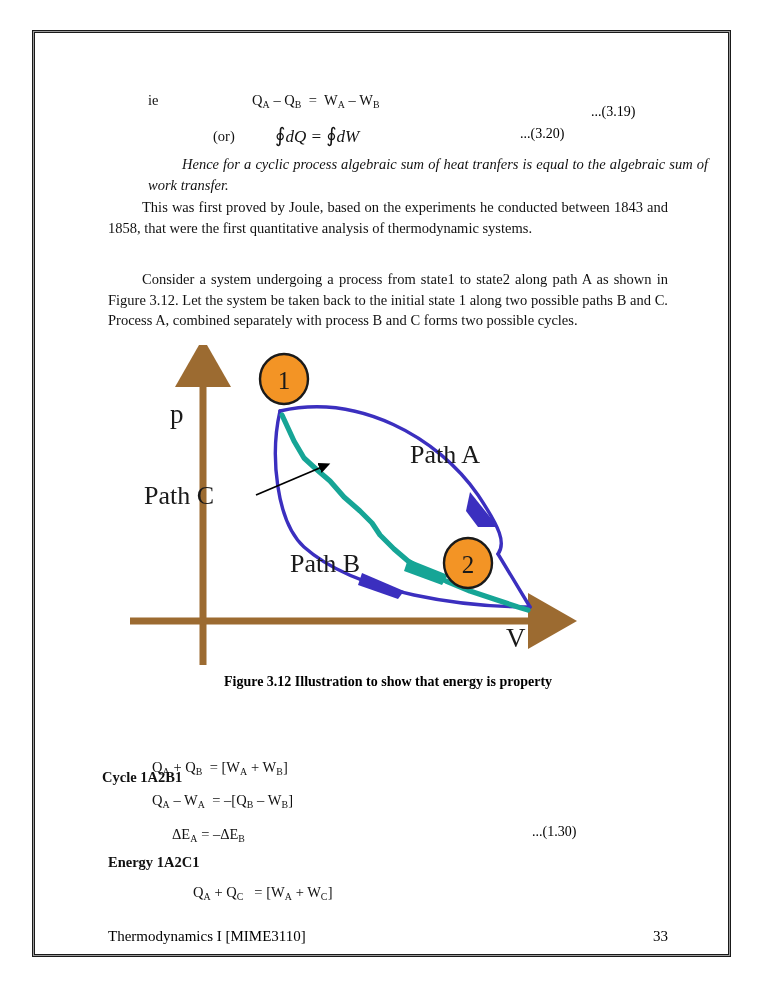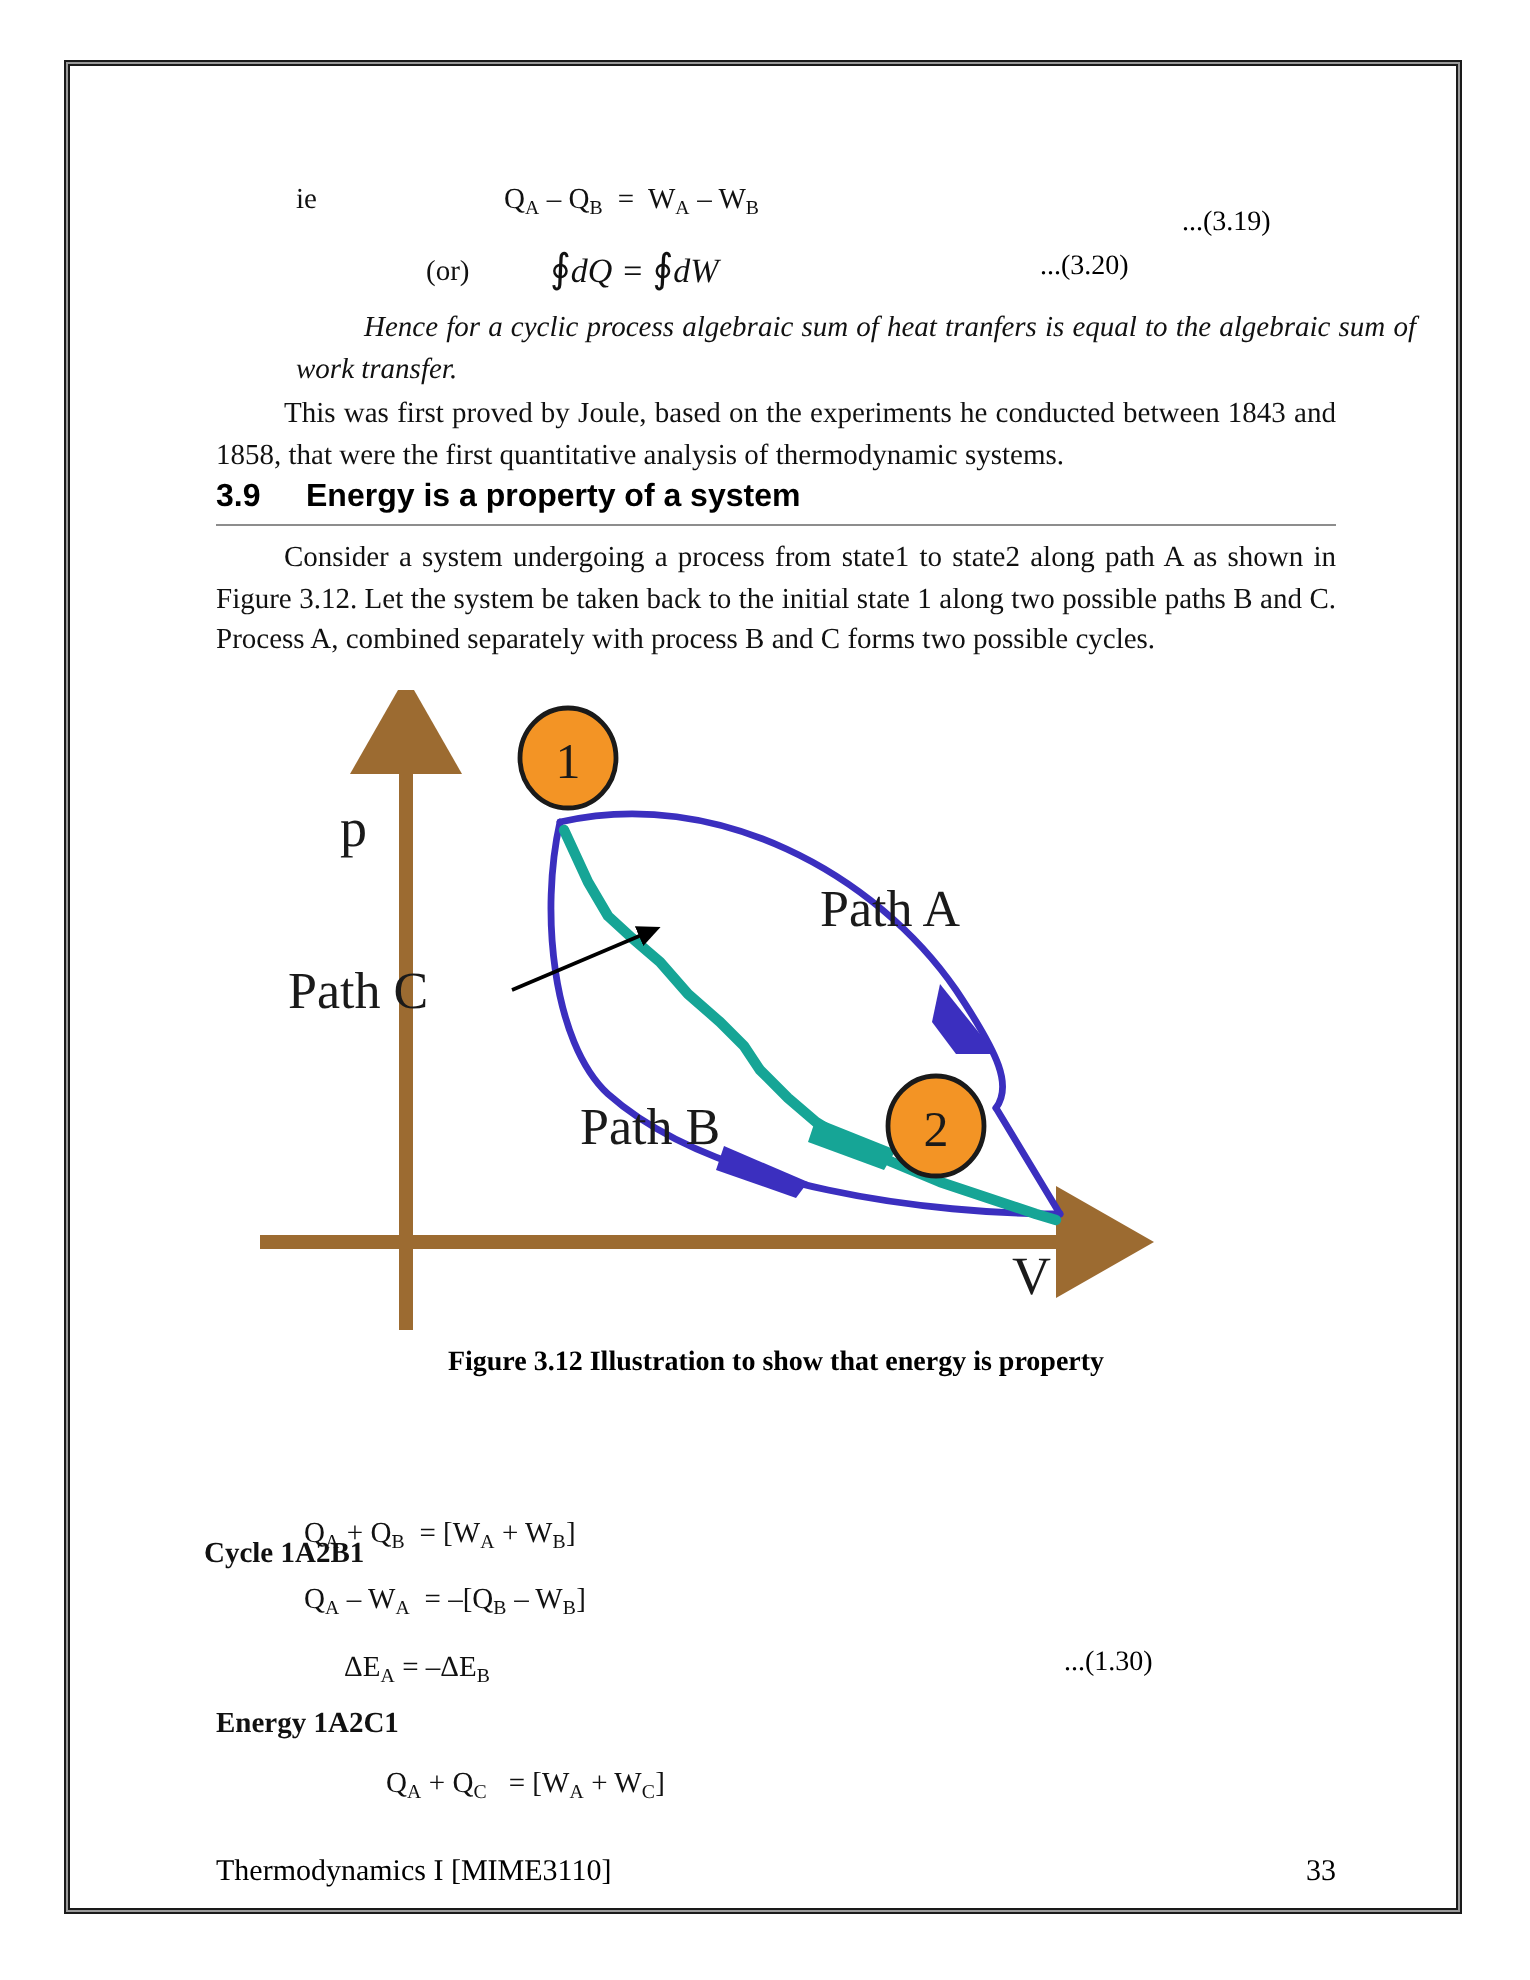--- a/index.html
+++ b/index.html
@@ -141,23 +141,20 @@
     <span style="font-size:20px; font-style:normal;">∮</span><i>dQ</i> =
     <span style="font-size:20px; font-style:normal;">∮</span><i>dW</i>
   </div>
 
   <div class="abs eqnum" style="left:520px; top:126px;">...(3.20)</div>
 
   <div class="abs para italic" style="left:108px; top:154px; width:560px; text-indent:34px;margin-left:40px;">Hence for a cyclic process algebraic sum of heat tranfers is equal to the algebraic sum of work transfer.</div>
 
   <div class="abs para" style="left:108px; top:197px; width:560px; text-indent:34px;">This was first proved by Joule, based on the experiments he conducted between 1843 and 1858, that were the first quantitative analysis of thermodynamic systems.</div>
 
-  <div id="sec-heading">
-    <span class="num">3.9</span><span>Energy is a property of a system</span>
-  </div>
 
   <div class="abs para" style="left:108px; top:269px; width:560px; text-indent:34px;">Consider a system undergoing a process  from state1 to state2 along path A as shown in Figure 3.12.  Let the system be taken back to the initial state 1 along two possible paths B and C. Process A, combined separately with process B and C forms two possible cycles.</div>
 
   <div id="figure-area">
     <svg id="figure-svg" width="560" height="320" viewBox="0 0 560 320">
 
       <defs>
         <marker id="axArrow" markerWidth="10" markerHeight="10" refX="2" refY="4" orient="auto" markerUnits="strokeWidth">
           <path d="M0,0 L0,8 L7,4 z" fill="#9c6b31"></path>
         </marker>

